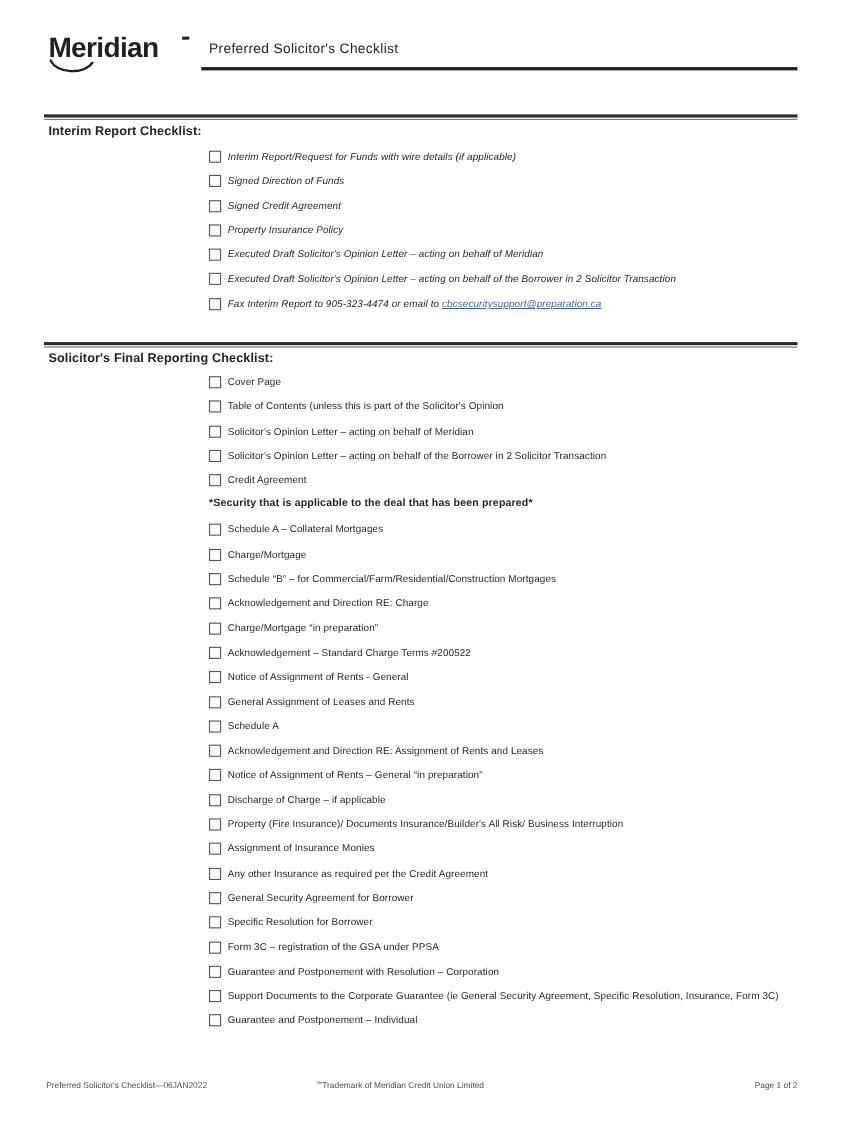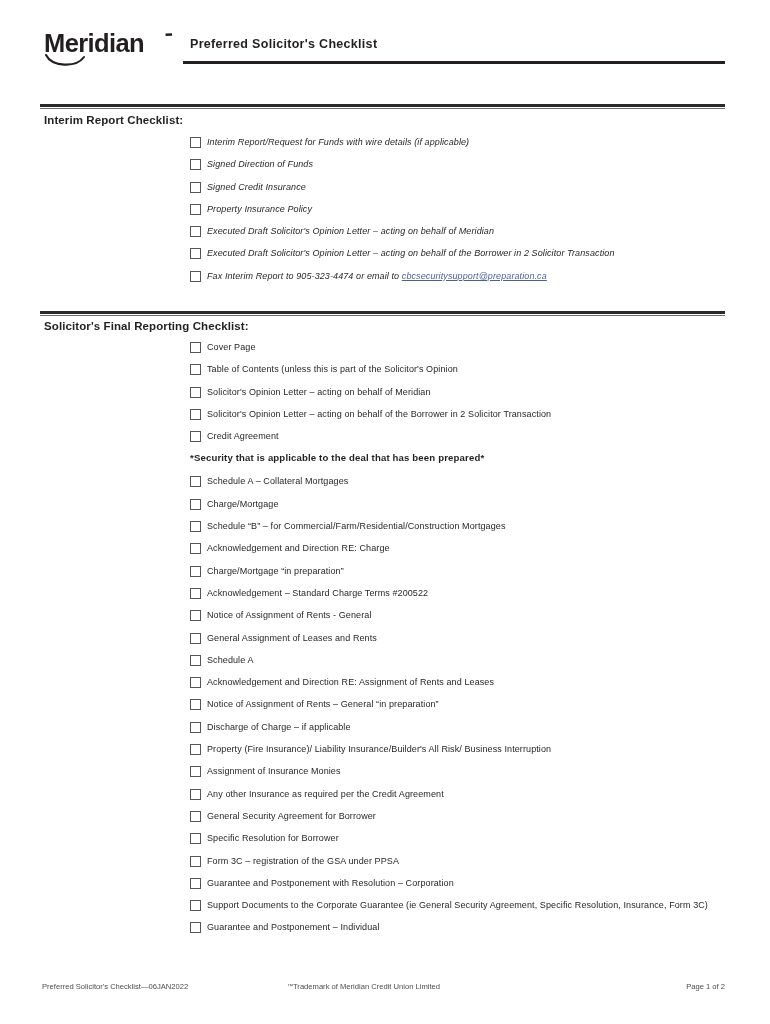--- a/index.html
+++ b/index.html
@@ -39,21 +39,21 @@
     width: 140px;
     height: 40px;
   }
   .logo svg { display: block; }
 
   .doc-title {
     position: absolute;
     left: 190px;
     top: 37px;
     font-size: 12.5px;
-    font-weight: bold;
+    font-weight: normal;
     letter-spacing: 0.3px;
     color: #231f20;
     white-space: nowrap;
   }
 
   .title-rule {
     position: absolute;
     left: 183px;
     top: 61px;
     width: 542px;
@@ -199,21 +199,21 @@
     <div class="check-row">
       <span class="checkbox"></span>
       <span class="check-label">Interim Report/Request for Funds with wire details (if applicable)</span>
     </div>
     <div class="check-row">
       <span class="checkbox"></span>
       <span class="check-label">Signed Direction of Funds</span>
     </div>
     <div class="check-row">
       <span class="checkbox"></span>
-      <span class="check-label">Signed Credit Insurance</span>
+      <span class="check-label">Signed Credit Agreement</span>
     </div>
     <div class="check-row">
       <span class="checkbox"></span>
       <span class="check-label">Property Insurance Policy</span>
     </div>
     <div class="check-row">
       <span class="checkbox"></span>
       <span class="check-label">Executed Draft Solicitor's Opinion Letter – acting on behalf of Meridian</span>
     </div>
     <div class="check-row">
@@ -302,21 +302,21 @@
     <div class="check-row">
       <span class="checkbox"></span>
       <span class="check-label">Notice of Assignment of Rents – General “in preparation”</span>
     </div>
     <div class="check-row">
       <span class="checkbox"></span>
       <span class="check-label">Discharge of Charge – if applicable</span>
     </div>
     <div class="check-row">
       <span class="checkbox"></span>
-      <span class="check-label">Property (Fire Insurance)/ Liability Insurance/Builder's All Risk/ Business Interruption</span>
+      <span class="check-label">Property (Fire Insurance)/ Documents Insurance/Builder's All Risk/ Business Interruption</span>
     </div>
     <div class="check-row">
       <span class="checkbox"></span>
       <span class="check-label">Assignment of Insurance Monies</span>
     </div>
     <div class="check-row">
       <span class="checkbox"></span>
       <span class="check-label">Any other Insurance as required per the Credit Agreement</span>
     </div>
     <div class="check-row">

